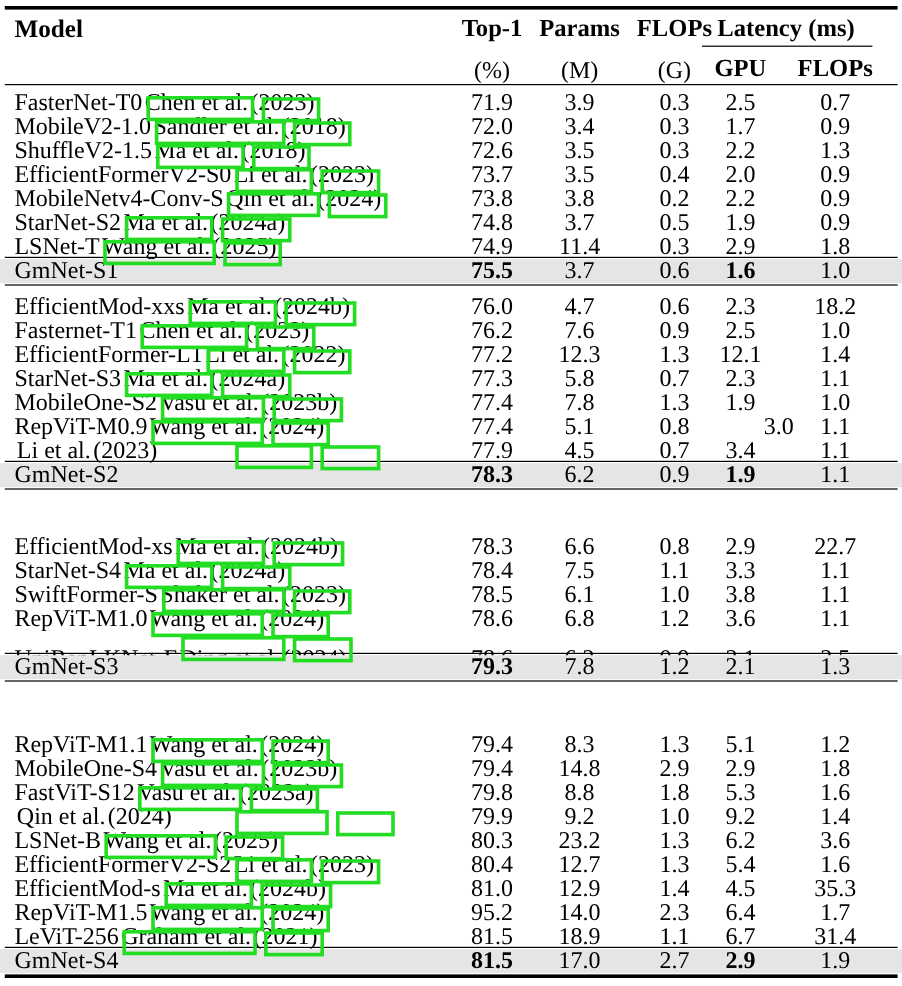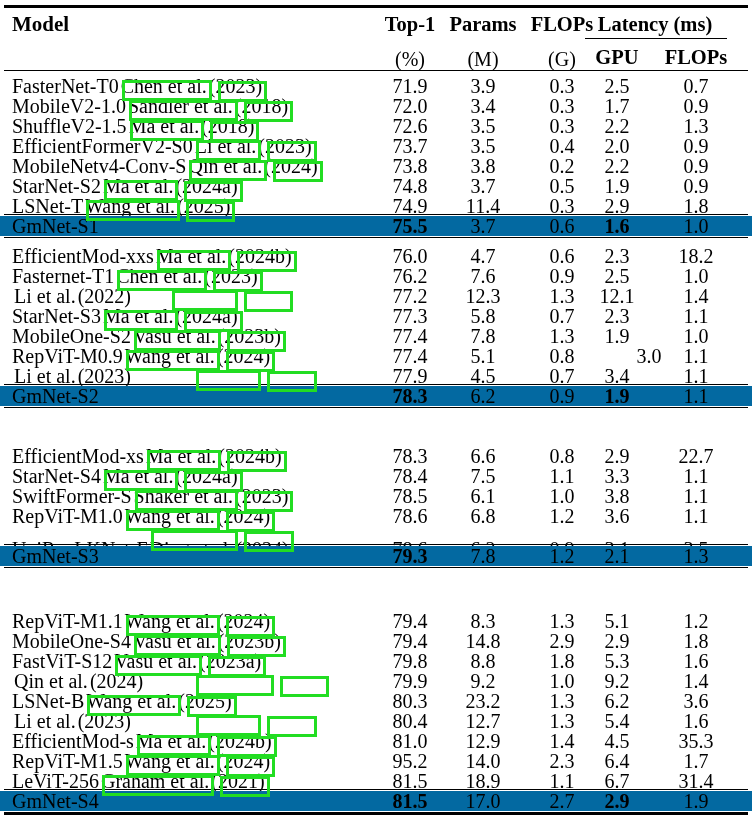--- a/index.html
+++ b/index.html
@@ -60,21 +60,21 @@
     white-space: nowrap;
   }
 
   
   .row {
     position: absolute;
     left: 0;
     width: 752px;
     height: 20px;
   }
-  .row.shaded { background: #0369a1; }
+  .row.shaded { background: #e5e5e5; }
 
   .cell-model {
     position: absolute;
     left: 12px;
     top: 50%;
     transform: translateY(-50%);
     font-size: 20px;
     line-height: 1;
     white-space: nowrap;
     display: flex;
@@ -243,20 +243,21 @@
           <span class="cite">(2023)</span>
         </div>
         <div class="cell-num" style="left: 410px;">76.2</div>
         <div class="cell-num" style="left: 483px;">7.6</div>
         <div class="cell-num" style="left: 562px;">0.9</div>
         <div class="cell-num" style="left: 617px;">2.5</div>
         <div class="cell-num" style="left: 696px;">1.0</div>
       </div>
       <div class="row" style="top: 286px;">
         <div class="cell-model">
+          <span class="mname">EfficientFormer-L1</span>
           <span class="cite">Li et al.</span>
           <span class="cite">(2022)</span>
         </div>
         <div class="cell-num" style="left: 410px;">77.2</div>
         <div class="cell-num" style="left: 483px;">12.3</div>
         <div class="cell-num" style="left: 562px;">1.3</div>
         <div class="cell-num" style="left: 617px;">12.1</div>
         <div class="cell-num" style="left: 696px;">1.4</div>
       </div>
       <div class="row" style="top: 306px;">
@@ -440,20 +441,21 @@
           <span class="cite">(2025)</span>
         </div>
         <div class="cell-num" style="left: 410px;">80.3</div>
         <div class="cell-num" style="left: 483px;">23.2</div>
         <div class="cell-num" style="left: 562px;">1.3</div>
         <div class="cell-num" style="left: 617px;">6.2</div>
         <div class="cell-num" style="left: 696px;">3.6</div>
       </div>
       <div class="row" style="top: 711px;">
         <div class="cell-model">
+          <span class="mname">EfficientFormerV2-S2</span>
           <span class="cite">Li et al.</span>
           <span class="cite">(2023)</span>
         </div>
         <div class="cell-num" style="left: 410px;">80.4</div>
         <div class="cell-num" style="left: 483px;">12.7</div>
         <div class="cell-num" style="left: 562px;">1.3</div>
         <div class="cell-num" style="left: 617px;">5.4</div>
         <div class="cell-num" style="left: 696px;">1.6</div>
       </div>
       <div class="row" style="top: 731px;">

